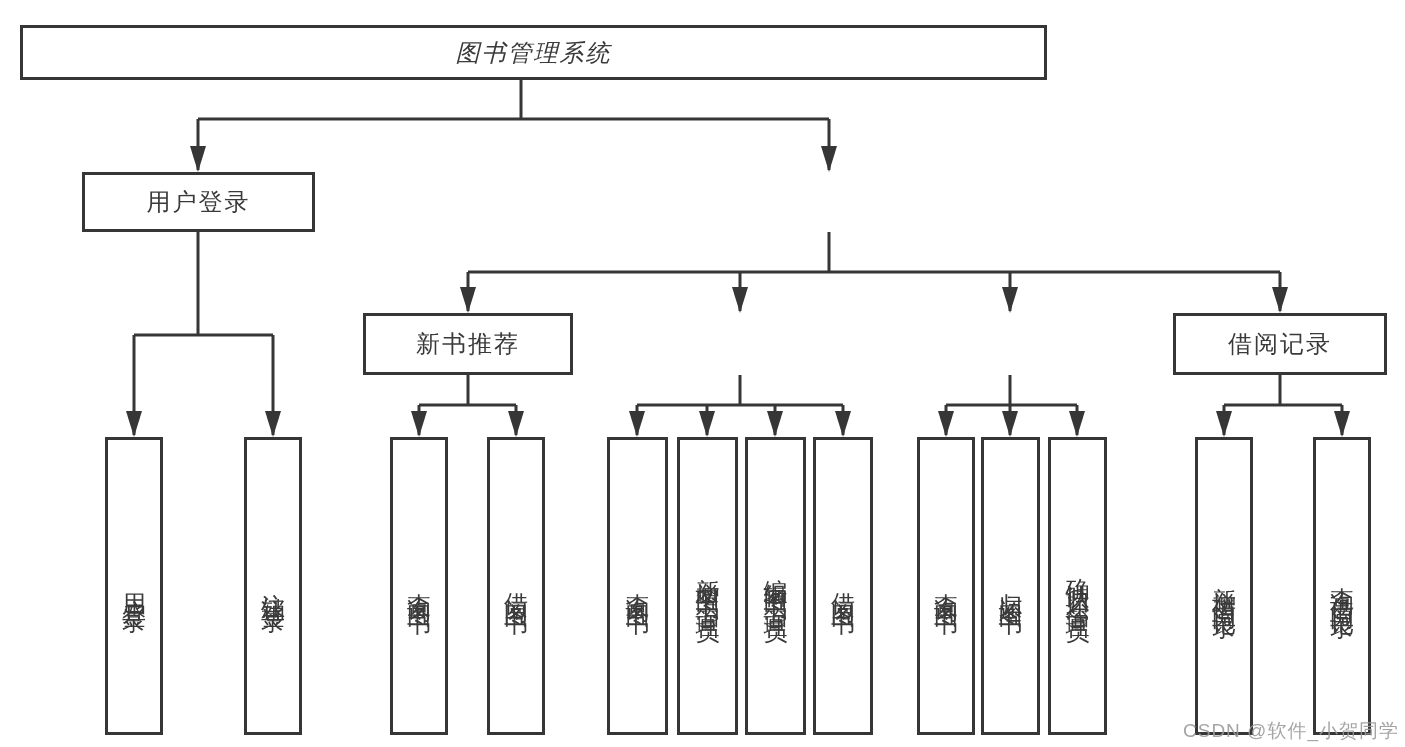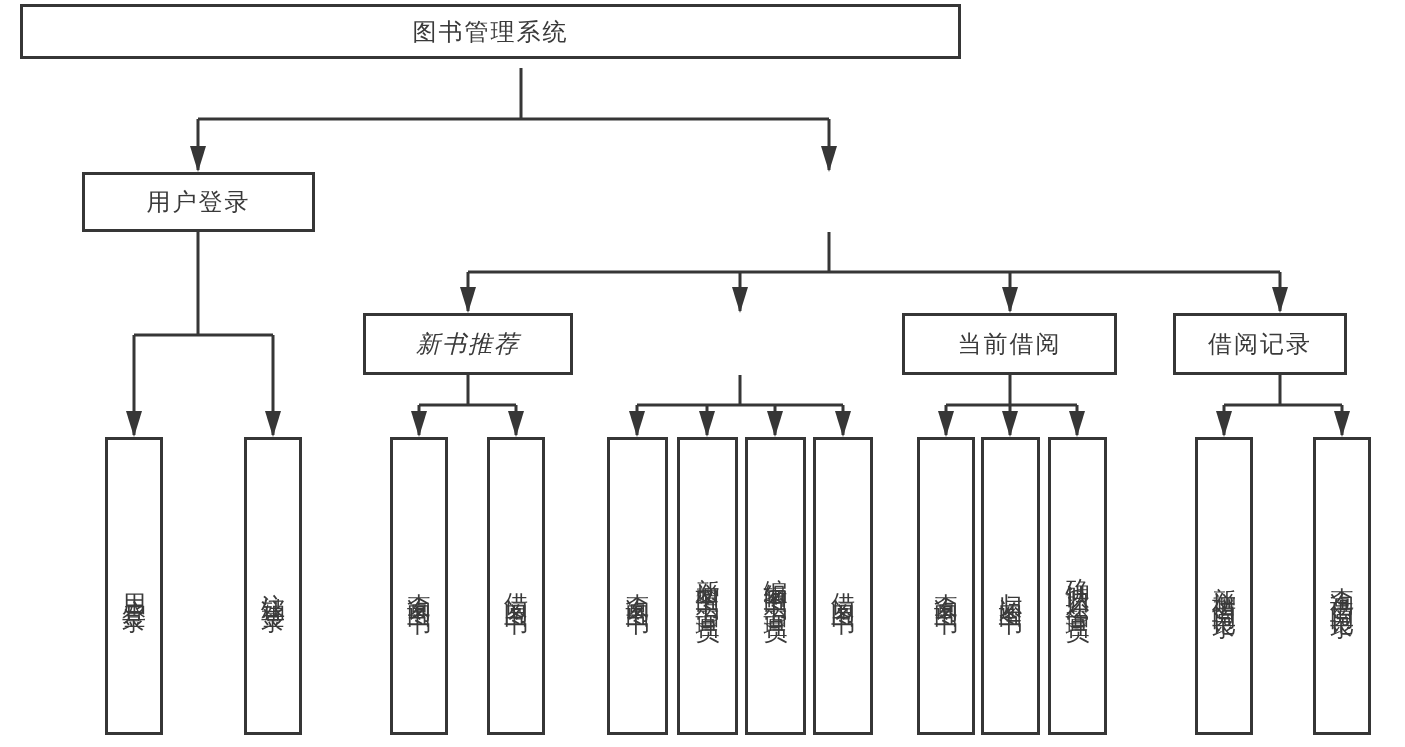--- a/index.html
+++ b/index.html
@@ -30,27 +30,27 @@
     line-height: 1;
     white-space: nowrap;
   }
   .vbox {
     writing-mode: vertical-rl;
     text-orientation: mixed;
     letter-spacing: 6px;
     white-space: normal;
   }
   
-  #n-root          { left: 20px;   top: 4px;  width: 941px; height: 55px; }
+  #n-root          { left: 20px;   top: 25px;  width: 1027px; height: 55px; font-style: italic; }
   #n-user-login    { left: 82px;   top: 172px; width: 233px;  height: 60px; }
   #n-book-mgmt     { left: 712px;  top: 172px; width: 235px;  height: 60px; }
-  #n-new-book      { left: 363px;  top: 313px; width: 210px;  height: 62px; font-style: italic; }
+  #n-new-book      { left: 363px;  top: 313px; width: 210px;  height: 62px; }
   #n-book-borrow   { left: 630px;  top: 313px; width: 220px;  height: 62px; }
   #n-current-bor   { left: 902px;  top: 313px; width: 215px;  height: 62px; }
-  #n-borrow-rec    { left: 1173px; top: 313px; width: 174px;  height: 62px; }
+  #n-borrow-rec    { left: 1173px; top: 313px; width: 214px;  height: 62px; }
   .leaf            { top: 437px; height: 298px; width: 58px; }
   #lf-1  { left: 105px; }
   #lf-2  { left: 244px; }
   #lf-3  { left: 390px; }
   #lf-4  { left: 487px; }
   #lf-5  { left: 607px; width: 61px; }
   #lf-6  { left: 677px; width: 61px; }
   #lf-7  { left: 745px; width: 61px; }
   #lf-8  { left: 813px; width: 60px; }
   #lf-9  { left: 917px; }
@@ -106,35 +106,35 @@
       <polygon points="1216,411 1232,411 1224,437"></polygon>
       <polygon points="1334,411 1350,411 1342,437"></polygon>
     </g>
   </svg>
 
   <div class="box" id="n-root">图书管理系统</div>
 
   <div class="box" id="n-user-login">用户登录</div>
 
   <div class="box" id="n-new-book">新书推荐</div>
-  <div class="box" id="n-current-bor">当前借阅</div>
   <div class="box" id="n-borrow-rec">借阅记录</div>
 
   <div class="box vbox leaf" id="lf-1">用户登录</div>
   <div class="box vbox leaf" id="lf-2">注销登录</div>
 
   <div class="box vbox leaf" id="lf-3">查询图书</div>
   <div class="box vbox leaf" id="lf-4">借阅图书</div>
 
   <div class="box vbox leaf" id="lf-5">查询图书</div>
   <div class="box vbox leaf" id="lf-6">新增图书（管理员）</div>
   <div class="box vbox leaf" id="lf-7">编辑图书（管理员）</div>
   <div class="box vbox leaf" id="lf-8">借阅图书</div>
 
   <div class="box vbox leaf" id="lf-9">查询图书</div>
   <div class="box vbox leaf" id="lf-10">归还图书</div>
   <div class="box vbox leaf" id="lf-11">确认归还（管理员）</div>
 
   <div class="box vbox leaf" id="lf-12">新增借阅记录</div>
   <div class="box vbox leaf" id="lf-13">查询借阅记录</div>
 
+  <div id="watermark">CSDN @软件_小贺同学</div>
 
 </div>
 
 </body></html>

